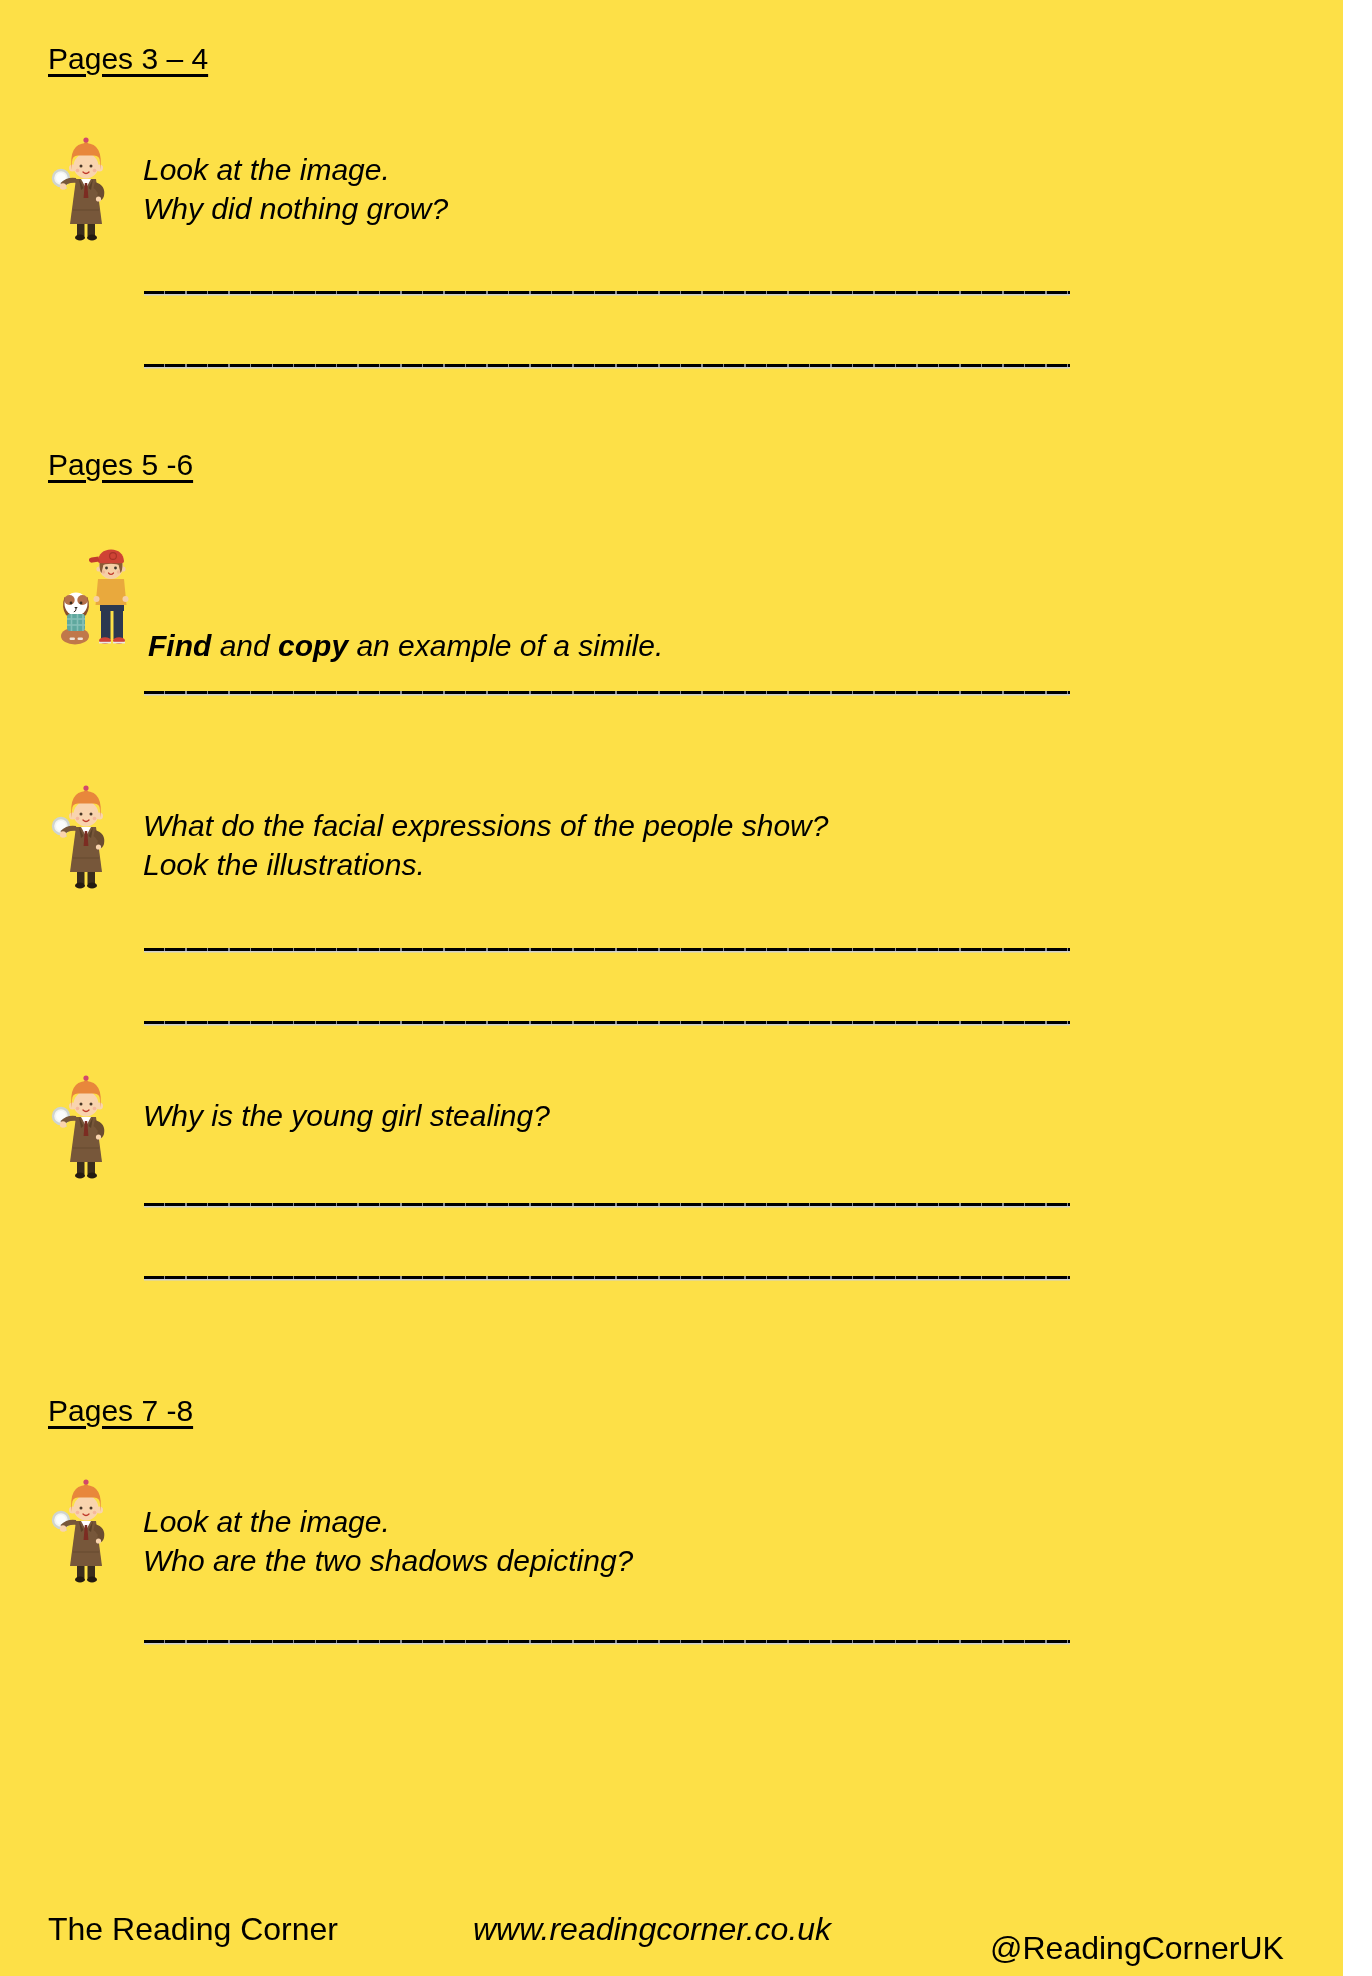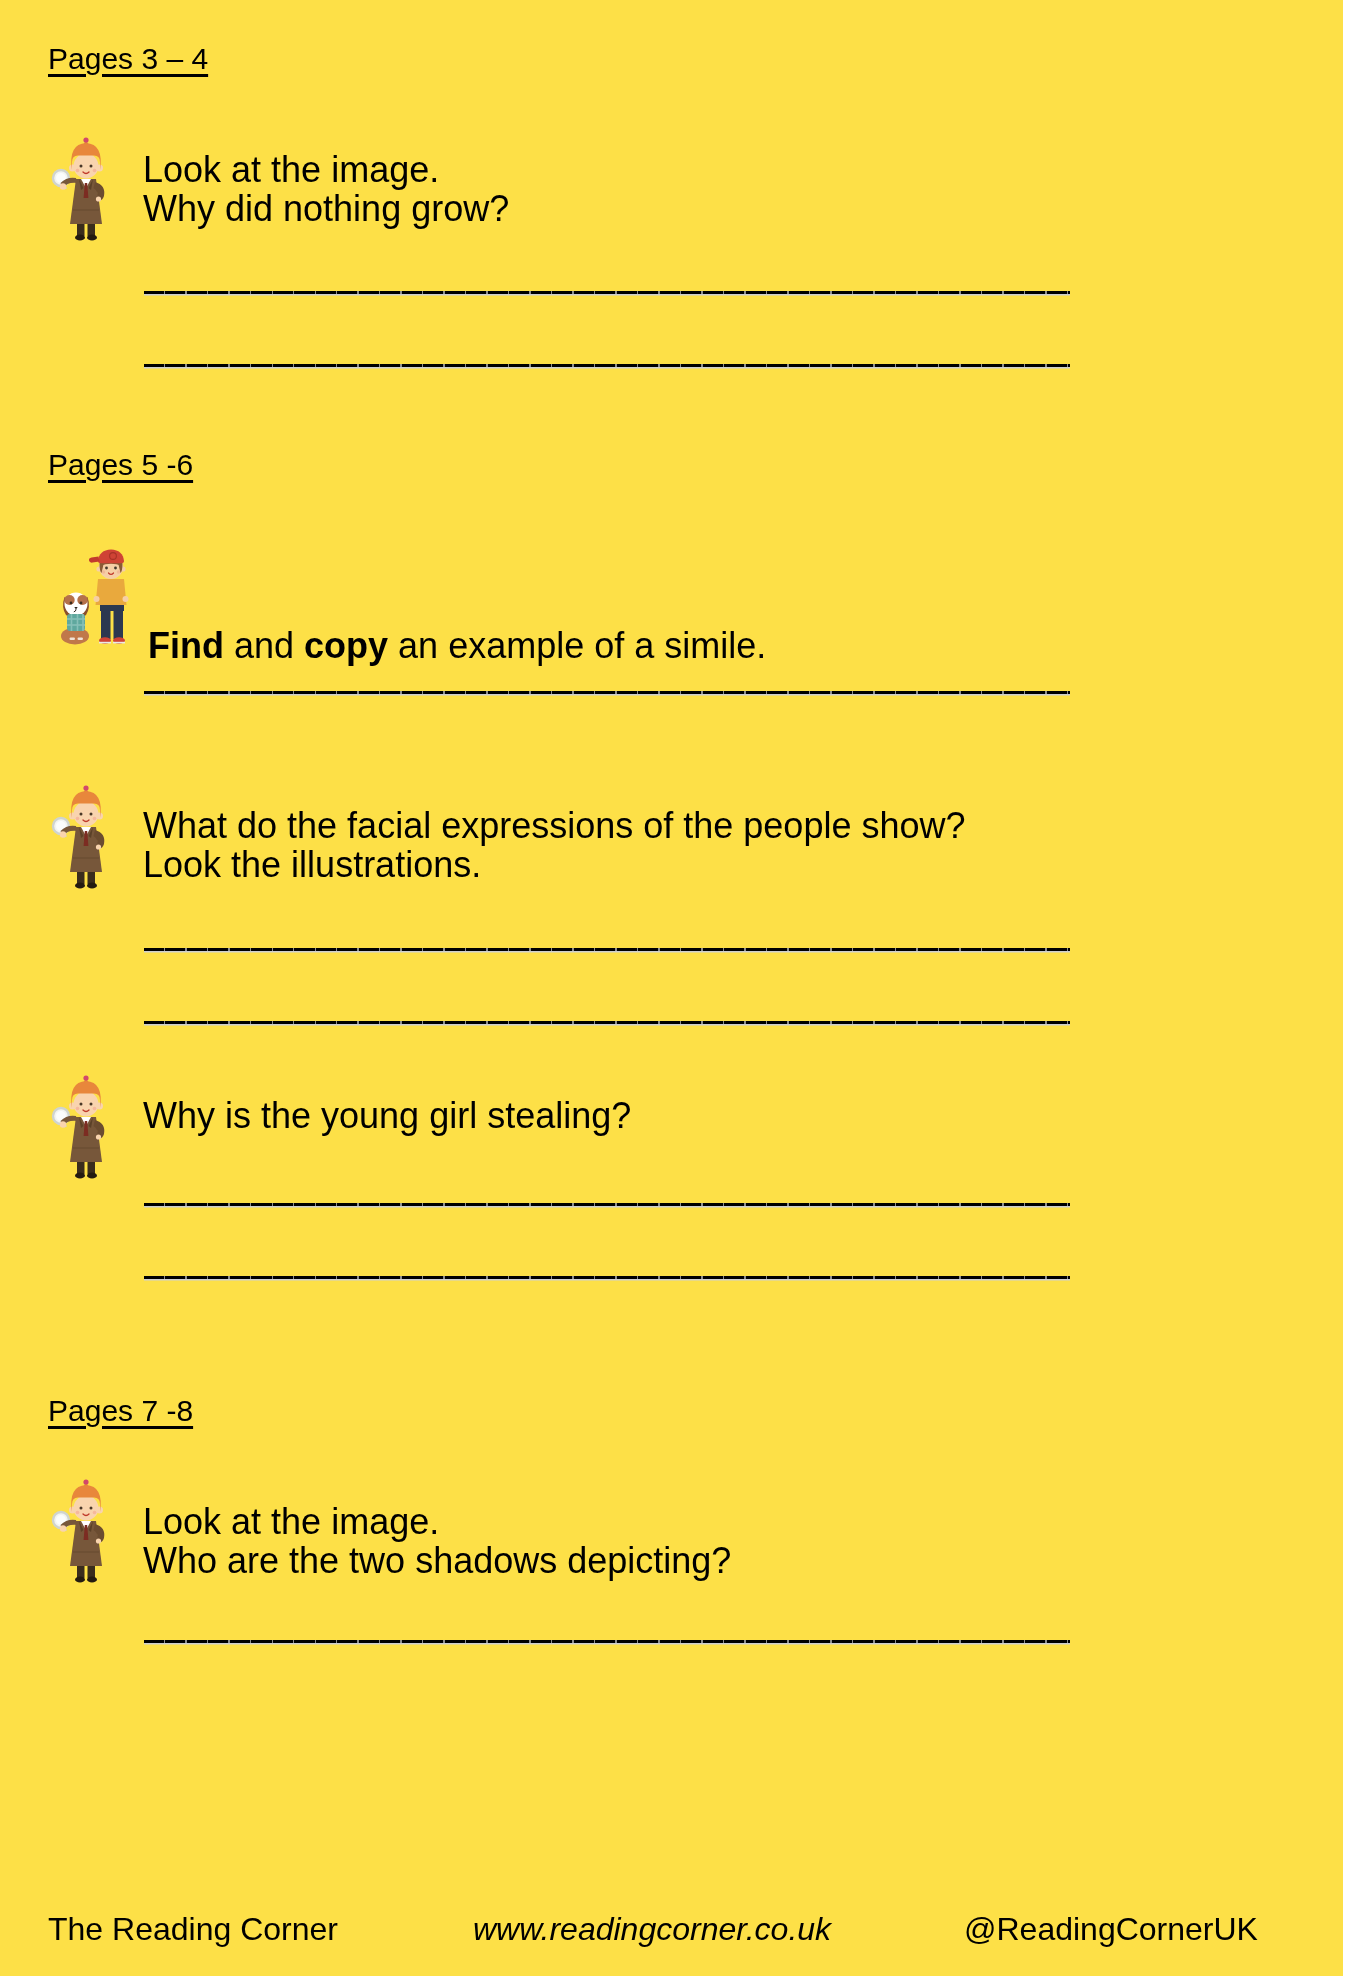--- a/index.html
+++ b/index.html
@@ -6,21 +6,21 @@
   body { width:1372px; height:1976px; font-family:"Liberation Sans", sans-serif; color:#000; }
   .page { position:relative; width:1343px; height:1976px; background:#fde047; overflow:hidden; }
 
   .heading {
     position:absolute; left:48px;
     font-size:30px; line-height:34px; font-weight:400; color:#000;
     text-decoration:underline; text-decoration-thickness:2.5px; text-underline-offset:5px;
   }
   .qtext {
     position:absolute; left:143px;
-    font-size:36px; line-height:39px; color:#000;
+    font-size:30px; line-height:39px; color:#000;font-style:italic;
   }
   .qtext .b { font-weight:700; }
   .answer-line {
     position:absolute; left:144px; width:926px; height:2.5px;
     background:repeating-linear-gradient(90deg,#000 0px,#000 20px,#8f8f8f 20px,#8f8f8f 21.5px);
     box-shadow:0 1.5px 0 #cfcfcf;
   }
   .icon { position:absolute; }
   .footer-item { position:absolute; top:1913px; font-size:32px; line-height:32px; color:#000; }
   .defs { position:absolute; width:0; height:0; overflow:hidden; }
@@ -167,16 +167,16 @@
     </svg>
   <div class="qtext" style="top:1502px;">
     <div>Look at the image.</div>
     <div>Who are the two shadows depicting?</div>
   </div>
   <div class="answer-line" style="top:1640px;"></div>
 
   <div>
     <span class="footer-item" style="left:48px;">The Reading Corner</span>
     <span class="footer-item" style="left:473px;font-style:italic;">www.readingcorner.co.uk</span>
-    <span class="footer-item" style="left:964px;">@ReadingCornerUK</span>
+    <span class="footer-item" style="left:990px;margin-top:19px;">@ReadingCornerUK</span>
   </div>
 
 </div>
 
 </body></html>

